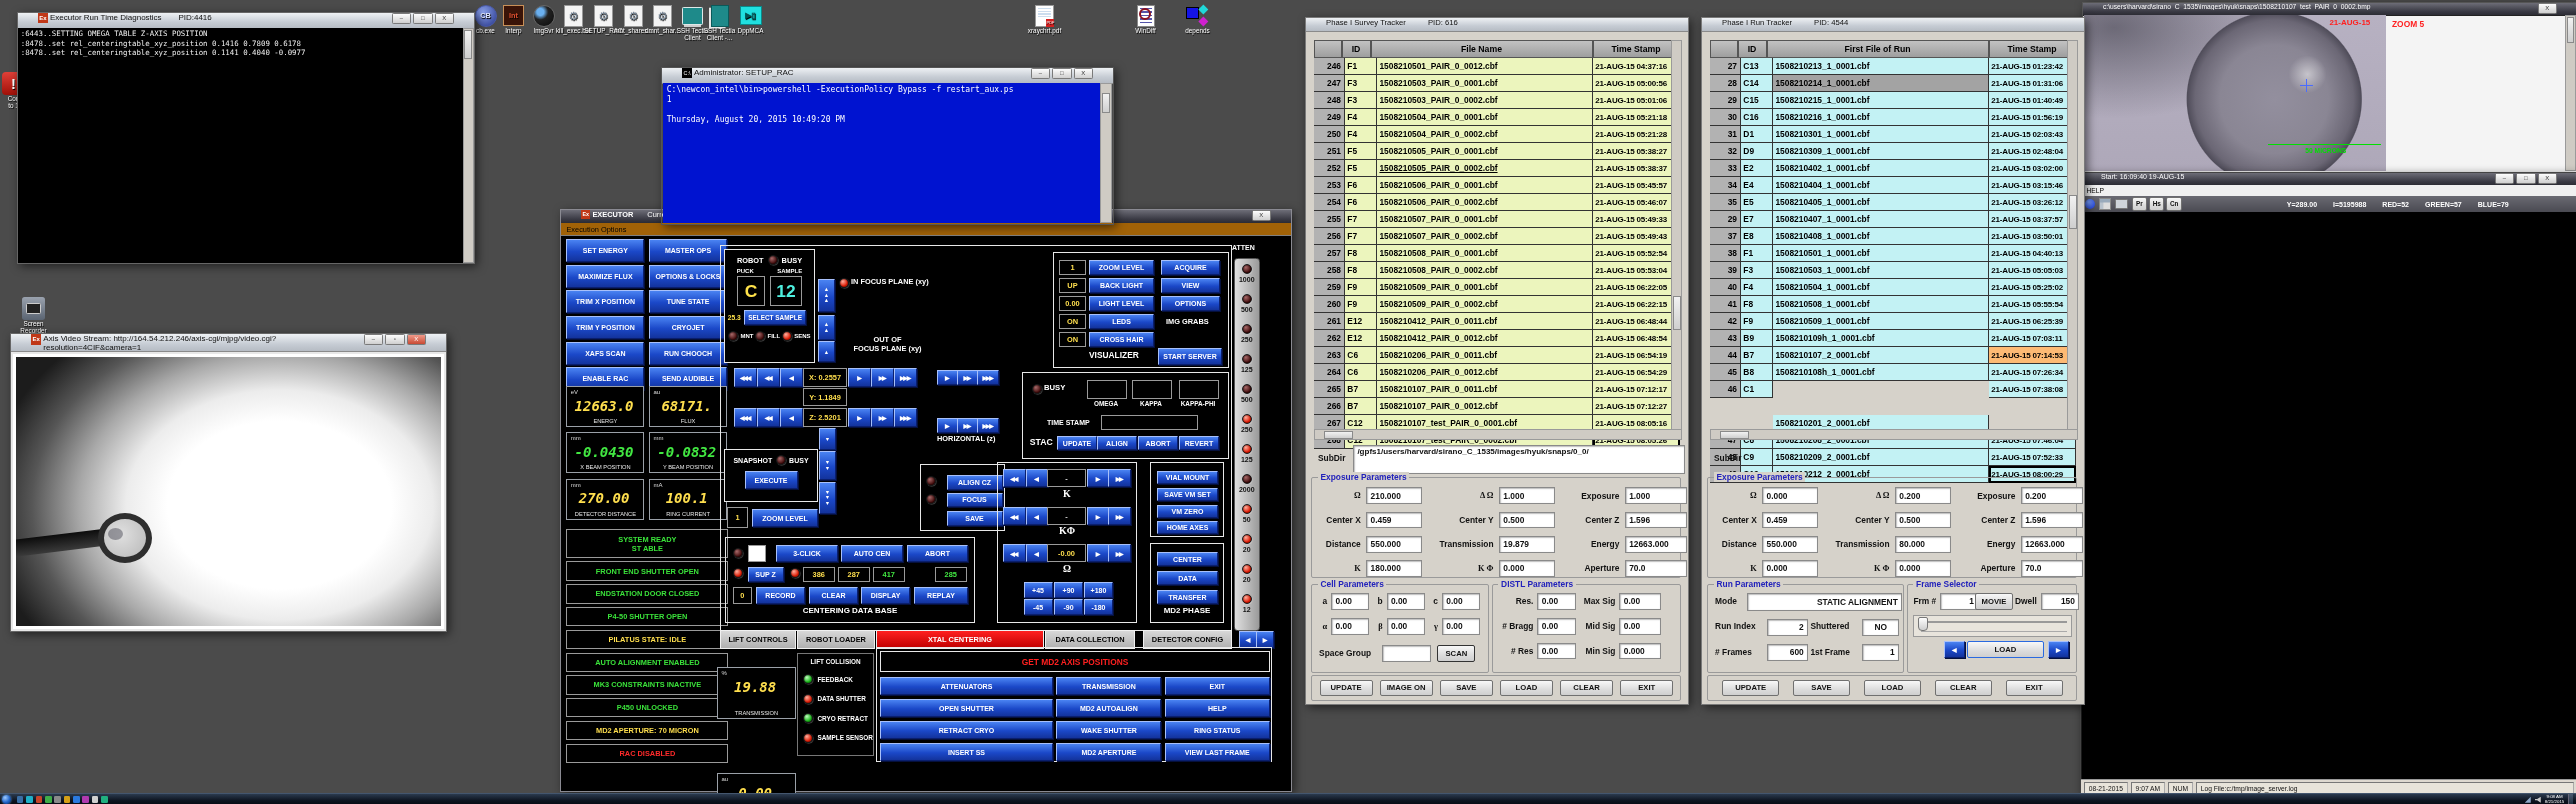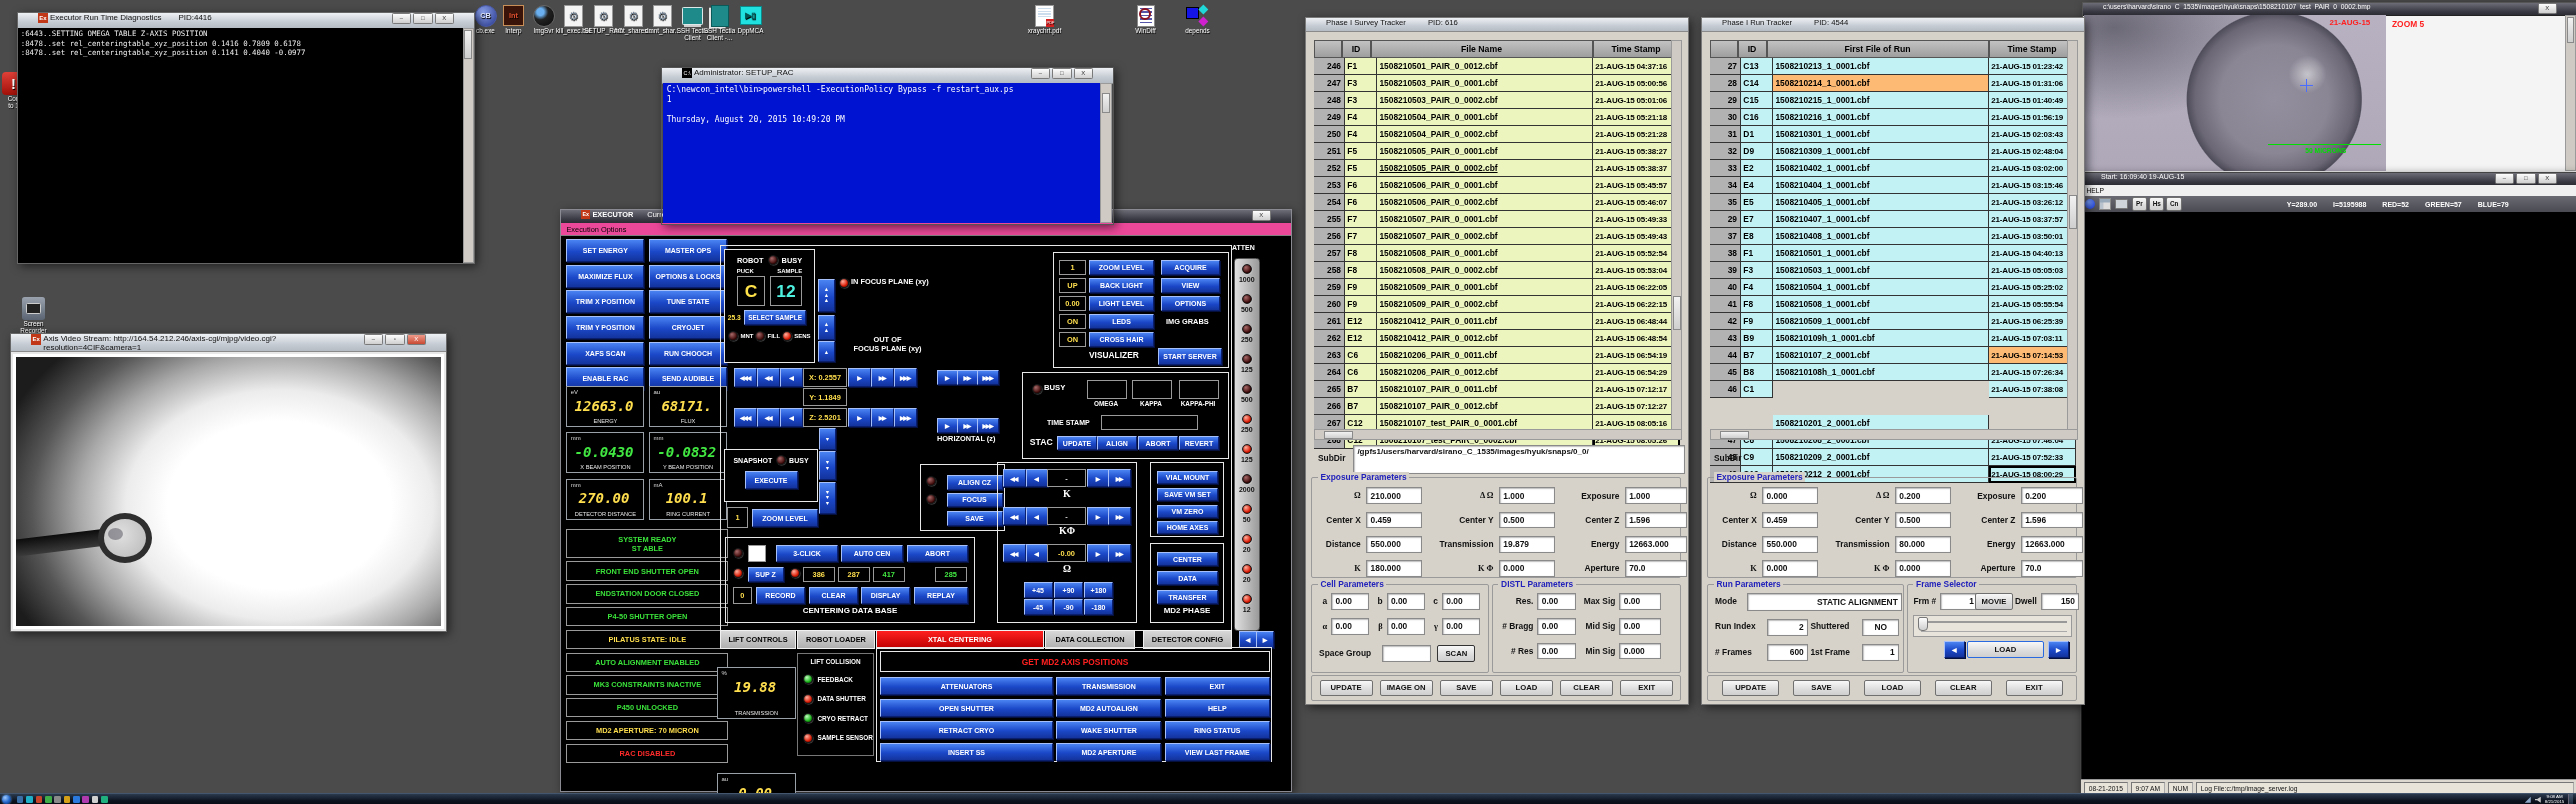--- a/index.html
+++ b/index.html
@@ -238,21 +238,21 @@
   <div class="tb dark" style="height:13.4px;font-size:7.4px">
     <span style="width:9.4px;height:9.4px;background:#c03818;color:#fff;font-size:5.4px;font-weight:bold;text-align:center;line-height:9.4px">Ex</span>
     <span style="font-weight:bold">EXECUTOR</span>
     <span style="margin-left:12px">Current Script:  phi_md2_pilatus_next.cxe</span>
     <span style="margin-left:12px">PID:  4416</span>
     <span style="margin-left:12px">Start:  22:49:20    20-AUG-15</span>
     <span class="cap">
         <span>X</span>
       </span>
   </div>
-  <div style="position:absolute;left:0;right:0;top:13.4px;height:11.4px;background:#ec4899;border-bottom:0.7px solid #808080;font-size:7.4px;color:#000;display:flex;align-items:center;padding-left:5.4px">
+  <div style="position:absolute;left:0;right:0;top:13.4px;height:11.4px;background:#a16207;border-bottom:0.7px solid #808080;font-size:7.4px;color:#000;display:flex;align-items:center;padding-left:5.4px">
     <span>Execution Options</span>
   </div>
 
   <div id="ex-ops" class="abs" style="left:5.4px;top:29px;width:162px;display:grid;grid-template-columns:78px 78px;gap:2.7px 4.7px">
       <div class="b" style="height:21px">SET ENERGY</div>
       <div class="b" style="height:21px">MASTER OPS</div>
       <div class="b" style="height:21px">MAXIMIZE FLUX</div>
       <div class="b" style="height:21px">OPTIONS &amp; LOCKS</div>
       <div class="b" style="height:21px">TRIM X POSITION</div>
       <div class="b" style="height:21px">TUNE STATE</div>
@@ -877,21 +877,21 @@
       </div>
       <div class="trow">
         <div class="tc num " style="width:25.5px;height:16px;;">27</div>
         <div class="tc  " style="width:27px;height:16px;background:#c3f2f4;">C13</div>
         <div class="tc  " style="width:220px;height:16px;background:#c3f2f4;">1508210213_1_0001.cbf</div>
         <div class="tc  " style="width:85px;height:16px;background:#c3f2f4;font-size:8px;letter-spacing:-0.2px">21-AUG-15 01:23:42</div>
       </div>
       <div class="trow">
         <div class="tc num " style="width:25.5px;height:16px;;">28</div>
         <div class="tc  " style="width:27px;height:16px;background:#c3f2f4;">C14</div>
-        <div class="tc  " style="width:220px;height:16px;background:#fdba74;">1508210214_1_0001.cbf</div>
+        <div class="tc  " style="width:220px;height:16px;background:#a3a3a3;">1508210214_1_0001.cbf</div>
         <div class="tc  " style="width:85px;height:16px;background:#c3f2f4;font-size:8px;letter-spacing:-0.2px">21-AUG-15 01:31:06</div>
       </div>
       <div class="trow">
         <div class="tc num " style="width:25.5px;height:16px;;">29</div>
         <div class="tc  " style="width:27px;height:16px;background:#c3f2f4;">C15</div>
         <div class="tc  " style="width:220px;height:16px;background:#c3f2f4;">1508210215_1_0001.cbf</div>
         <div class="tc  " style="width:85px;height:16px;background:#c3f2f4;font-size:8px;letter-spacing:-0.2px">21-AUG-15 01:40:49</div>
       </div>
       <div class="trow">
         <div class="tc num " style="width:25.5px;height:16px;;">30</div>

